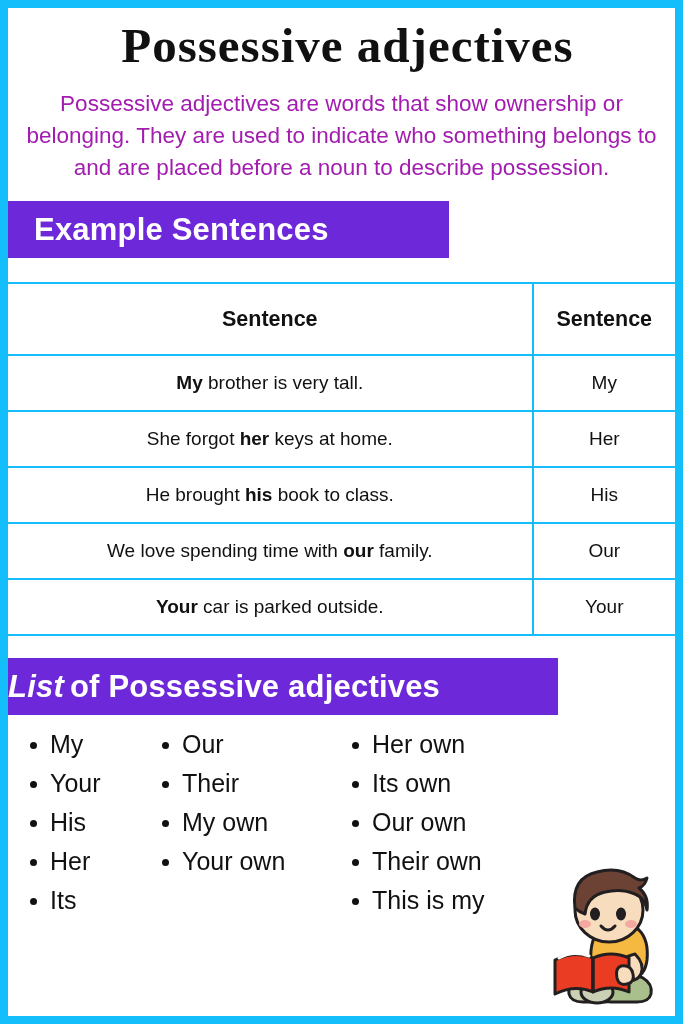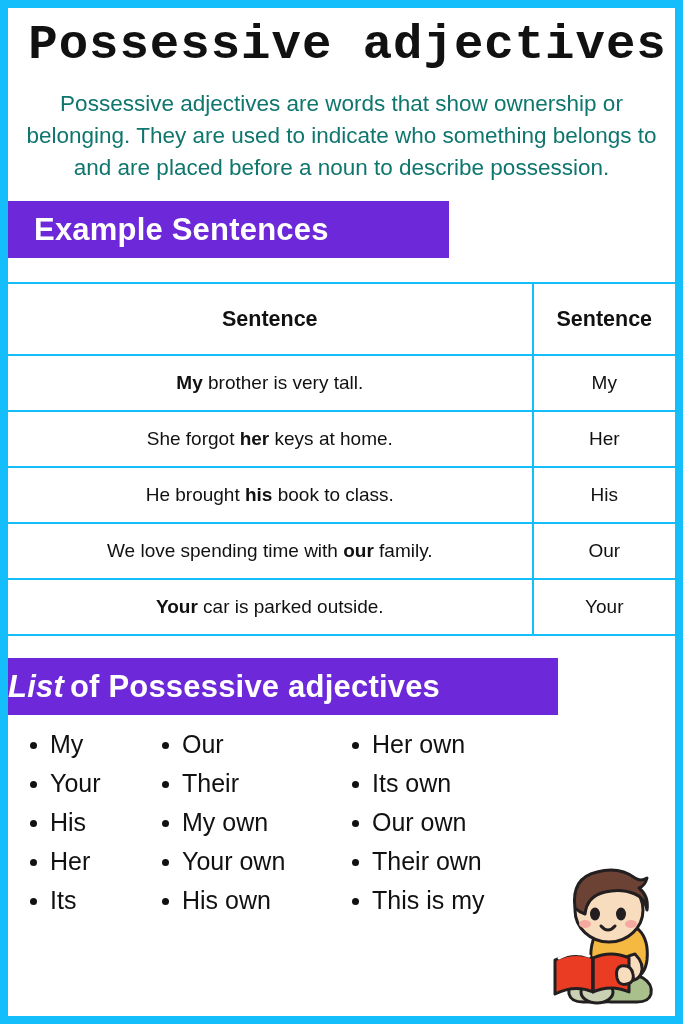--- a/index.html
+++ b/index.html
@@ -21,36 +21,36 @@
     height: 1024px;
     background: #ffffff;
     border: 8px solid #14BEFB;
     display: flex;
     flex-direction: column;
   }
 
   
   .title {
     text-align: center;
-    font-family: Liberation Mono, monospace;
+    font-family: Liberation Serif, serif;
     font-weight: bold;
     font-size: 49px;
     line-height: 1.05;
     letter-spacing: 1px;
     color: #111111;
     margin: 12px 0 0 12px;
     padding: 0 8px;
   }
 
   
   .intro {
     text-align: center;
     font-size: 22.5px;
     line-height: 1.42;
-    color: #0f766e;
+    color: #a21caf;
     margin: 17px 18px 0 18px;
     font-family: "Liberation Sans", sans-serif;
   }
 
   
   .banner {
     background: #6d28d9;
     color: #ffffff;
     font-weight: bold;
     display: flex;
@@ -225,21 +225,20 @@
       <li>His</li>
       <li>Her</li>
       <li>Its</li>
     </ul>
 
     <ul class="list-col c2">
       <li>Our</li>
       <li>Their</li>
       <li>My own</li>
       <li>Your own</li>
-      <li>His own</li>
     </ul>
 
     <ul class="list-col c3">
       <li>Her own</li>
       <li>Its own</li>
       <li>Our own</li>
       <li>Their own</li>
       <li>This is my</li>
     </ul>
 

